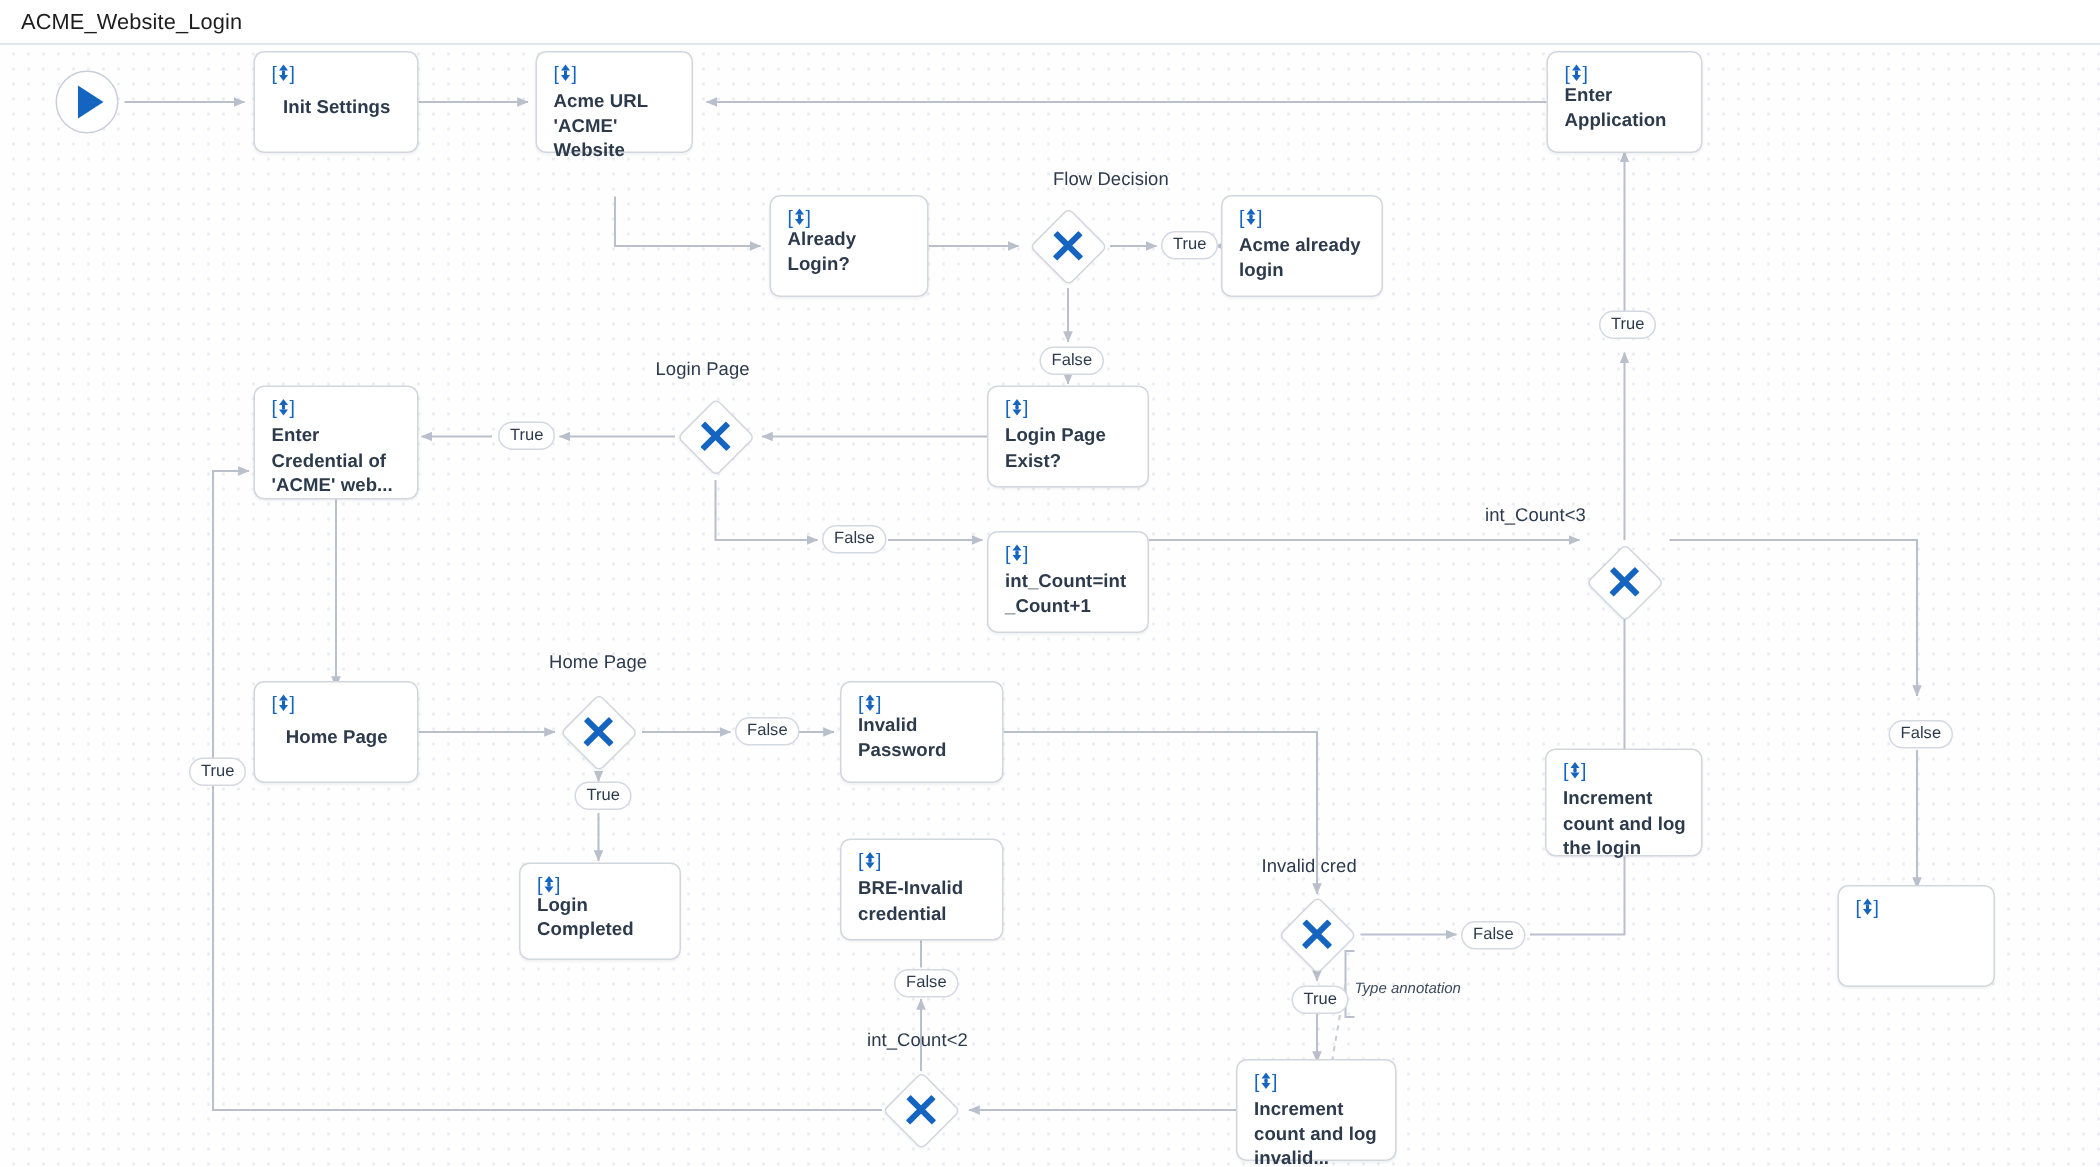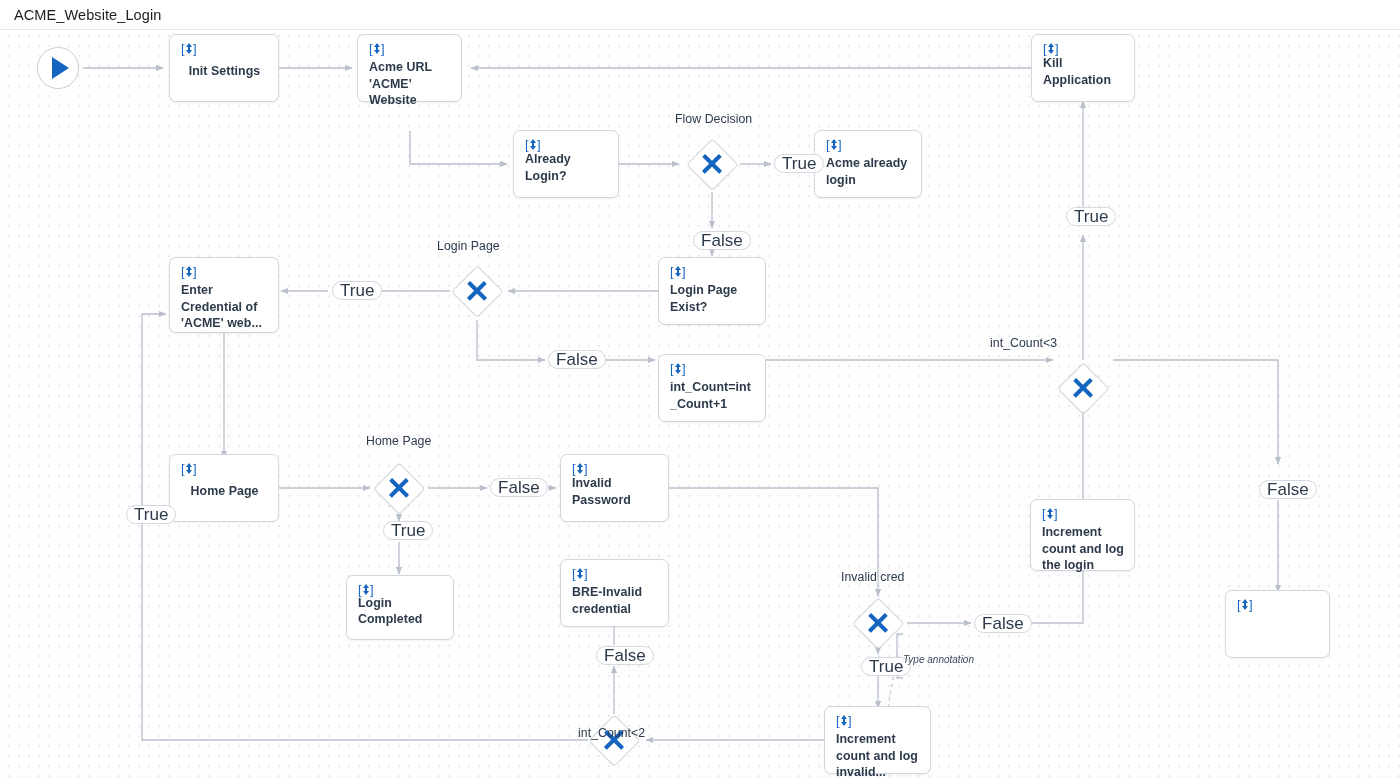--- a/index.html
+++ b/index.html
@@ -133,21 +133,21 @@
   }
 
   
   .pill {
     position: absolute;
     background: #ffffff;
     border: 1px solid #d4d8e0;
     border-radius: 11px;
     height: 19px; line-height: 17px;
     padding: 0 7px;
-    font-size: 17px; color: #2c3a4b;
+    font-size: 11px; color: #2c3a4b;
     white-space: nowrap;
     letter-spacing: .04px;
   }
 
   
   .annotation {
     position: absolute;
     font-size: 10px; font-style: italic; color: #3b4a5c;
     white-space: nowrap;
   }
@@ -263,21 +263,21 @@
       <div class="nlabel">Acme URL 'ACME' Website</div>
     </div>
 
     <div class="node" style="left:1031px; top:4px; width:104px; height:68px; justify-content:center;">
       <div class="nicon" style="position:absolute;left:11px;top:7px;">
         <span class="brk l">[</span>
           <span class="brk r">]</span>
         <span class="arrU"></span>
           <span class="arrD"></span>
       </div>
-      <div class="nlabel" style="margin-top:8px;">Kill Application</div>
+      <div class="nlabel" style="margin-top:8px;">Enter Application</div>
     </div>
 
     <div class="node" style="left:513px; top:100px; width:106px; height:68px; justify-content:center;">
       <div class="nicon" style="position:absolute;left:11px;top:7px;">
         <span class="brk l">[</span>
           <span class="brk r">]</span>
         <span class="arrU"></span>
           <span class="arrD"></span>
       </div>
       <div class="nlabel" style="margin-top:8px;">Already Login?</div>
@@ -389,21 +389,21 @@
         <span class="arrU"></span>
           <span class="arrD"></span>
       </div>
       <div class="nlabel">Increment count and log invalid...</div>
     </div>
 
     <div class="diamond" style="left:686px; top:108px;">
       <div class="shape"></div>
       <div class="xmark"></div>
     </div>
-    <div class="dcaption" style="left:675px; top:82px;">Flow Decision</div>
+    <div class="dcaption" style="left:702px; top:82px;">Flow Decision</div>
 
     <div class="diamond" style="left:451px; top:235px;">
       <div class="shape"></div>
       <div class="xmark"></div>
     </div>
     <div class="dcaption" style="left:437px; top:209px;">Login Page</div>
 
     <div class="diamond" style="left:373px; top:432px;">
       <div class="shape"></div>
       <div class="xmark"></div>
@@ -419,21 +419,21 @@
     <div class="diamond" style="left:852px; top:567px;">
       <div class="shape"></div>
       <div class="xmark"></div>
     </div>
     <div class="dcaption" style="left:841px; top:540px;">Invalid cred</div>
 
     <div class="diamond" style="left:588px; top:684px;">
       <div class="shape"></div>
       <div class="xmark"></div>
     </div>
-    <div class="dcaption" style="left:578px; top:656px;margin-top:40px;">int_Count&lt;2</div>
+    <div class="dcaption" style="left:578px; top:656px;">int_Count&lt;2</div>
 
     <div class="pill" style="left:774px; top:124px;">True</div>
     <div class="pill" style="left:693px; top:201px;">False</div>
 
     <div class="pill" style="left:332px; top:251px;">True</div>
     <div class="pill" style="left:548px; top:320px;">False</div>
 
     <div class="pill" style="left:383px; top:491px;">True</div>
     <div class="pill" style="left:490px; top:448px;">False</div>
 

